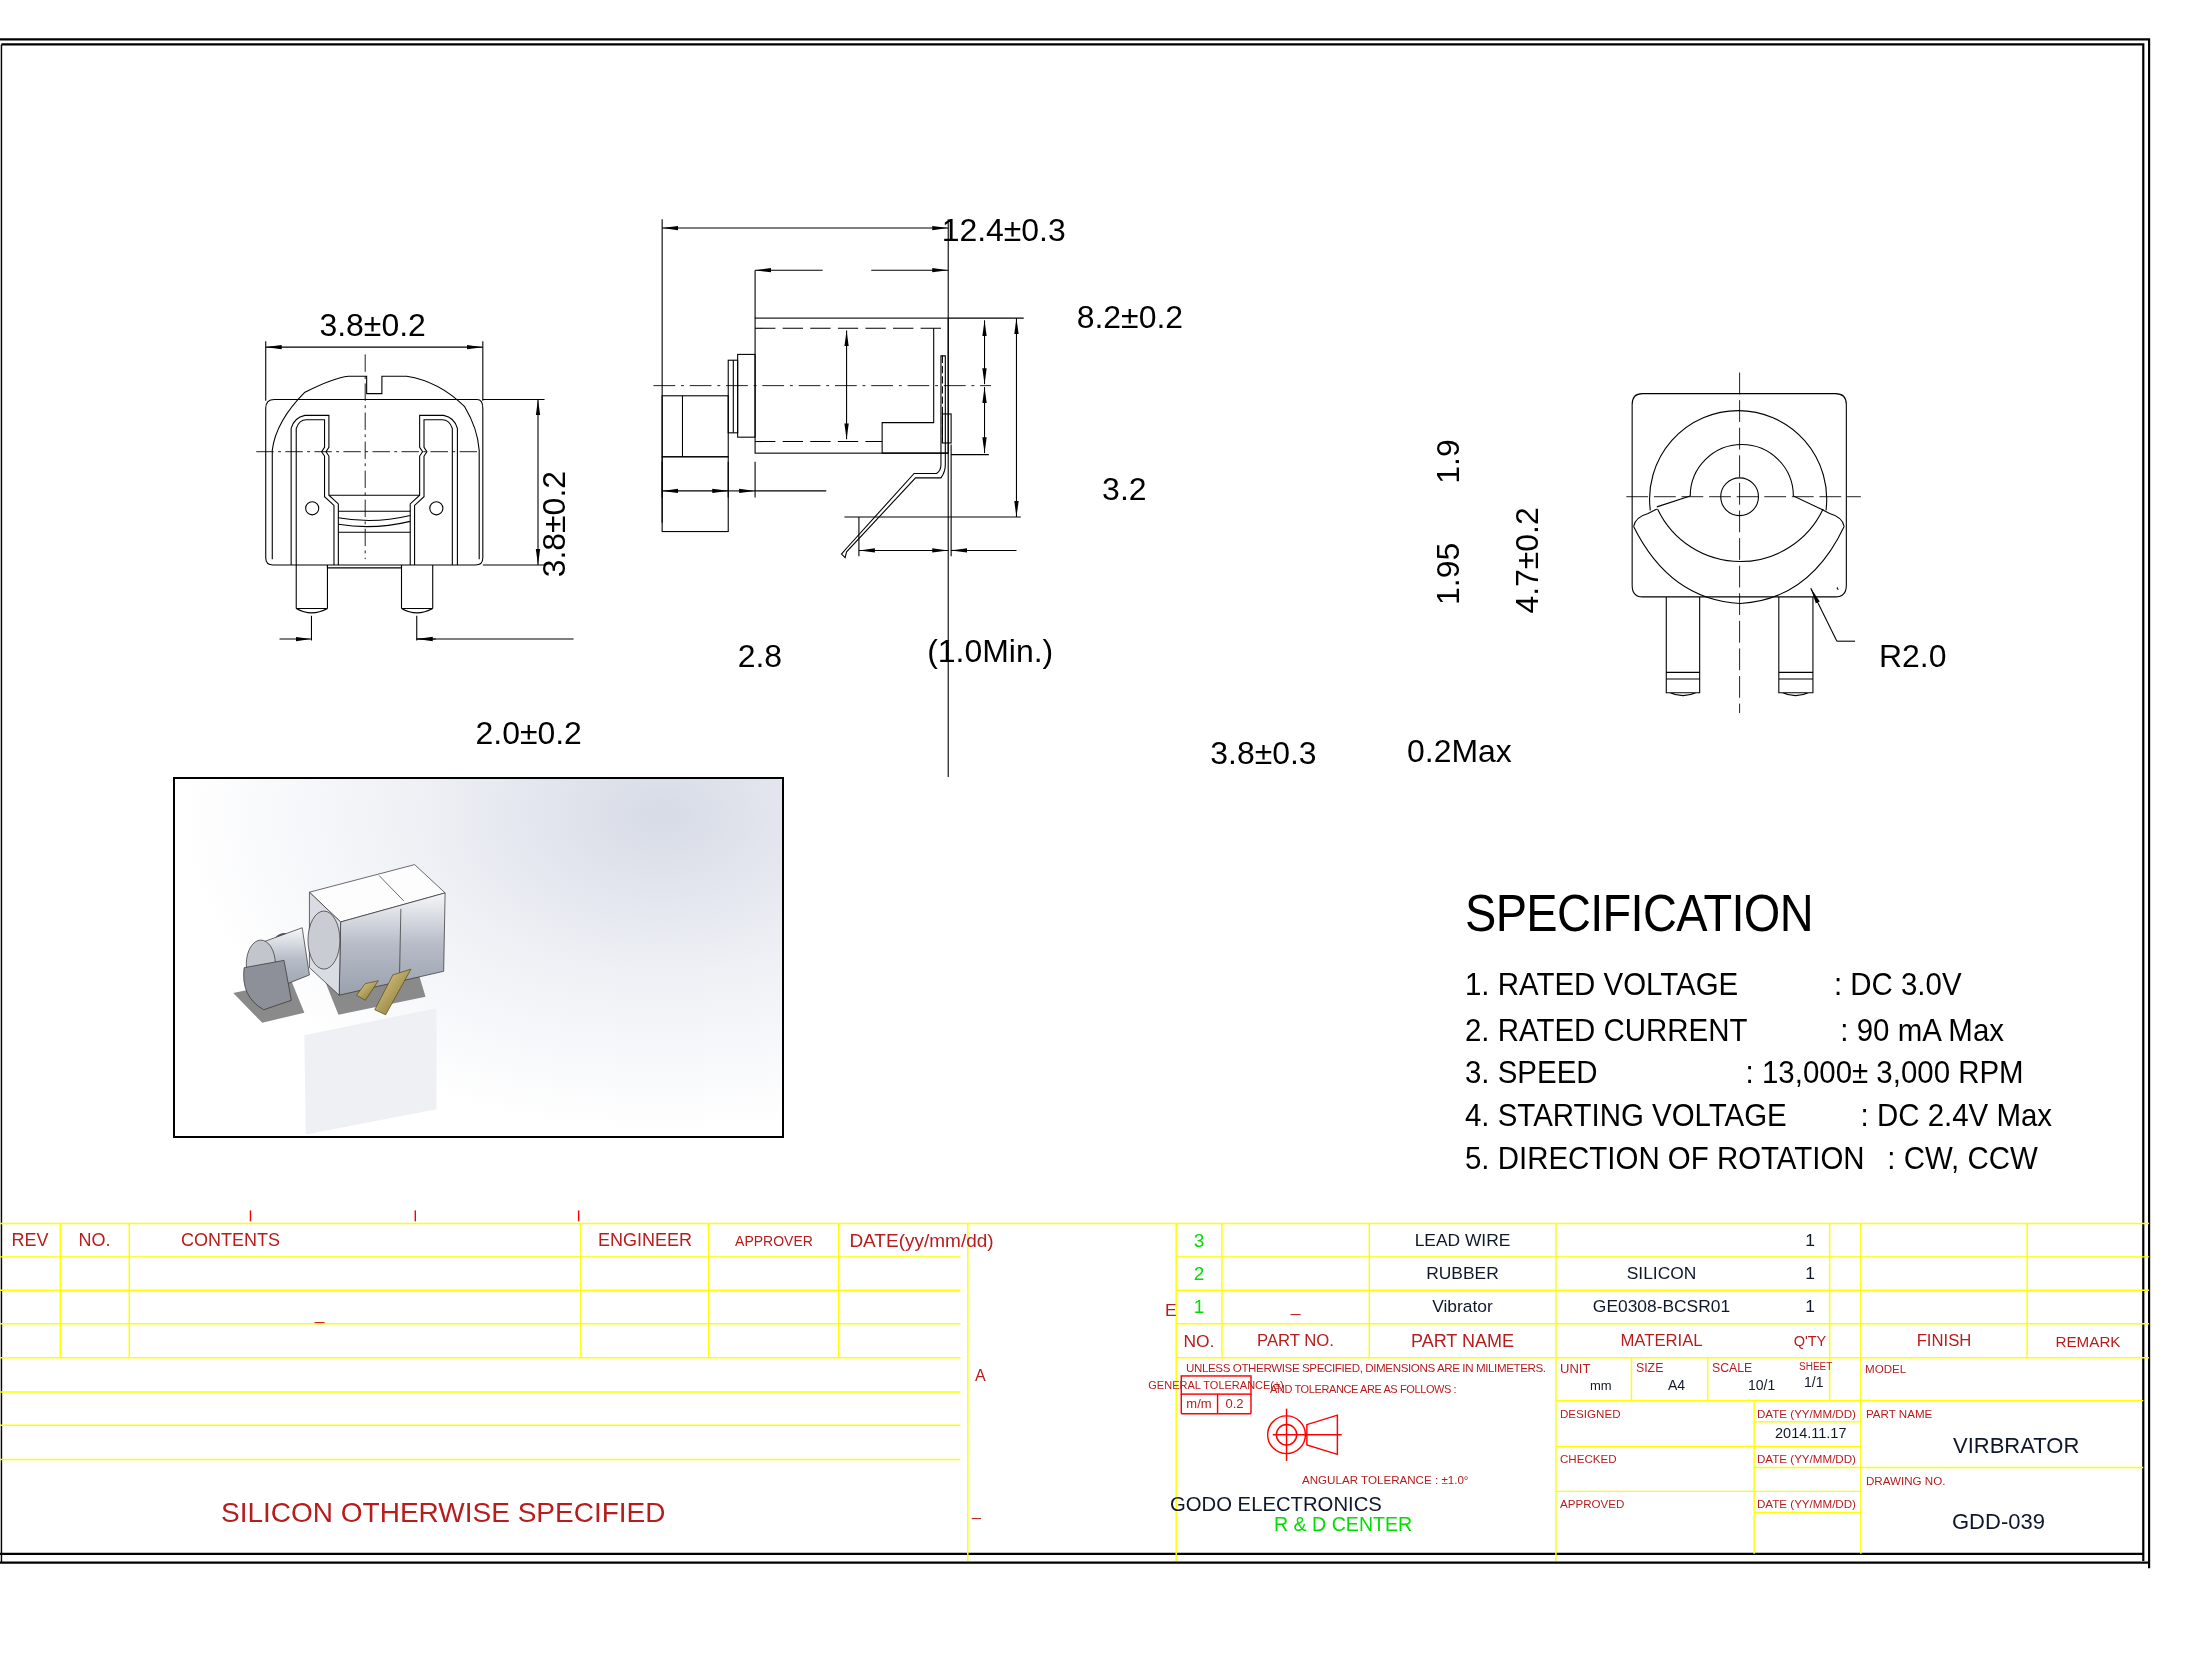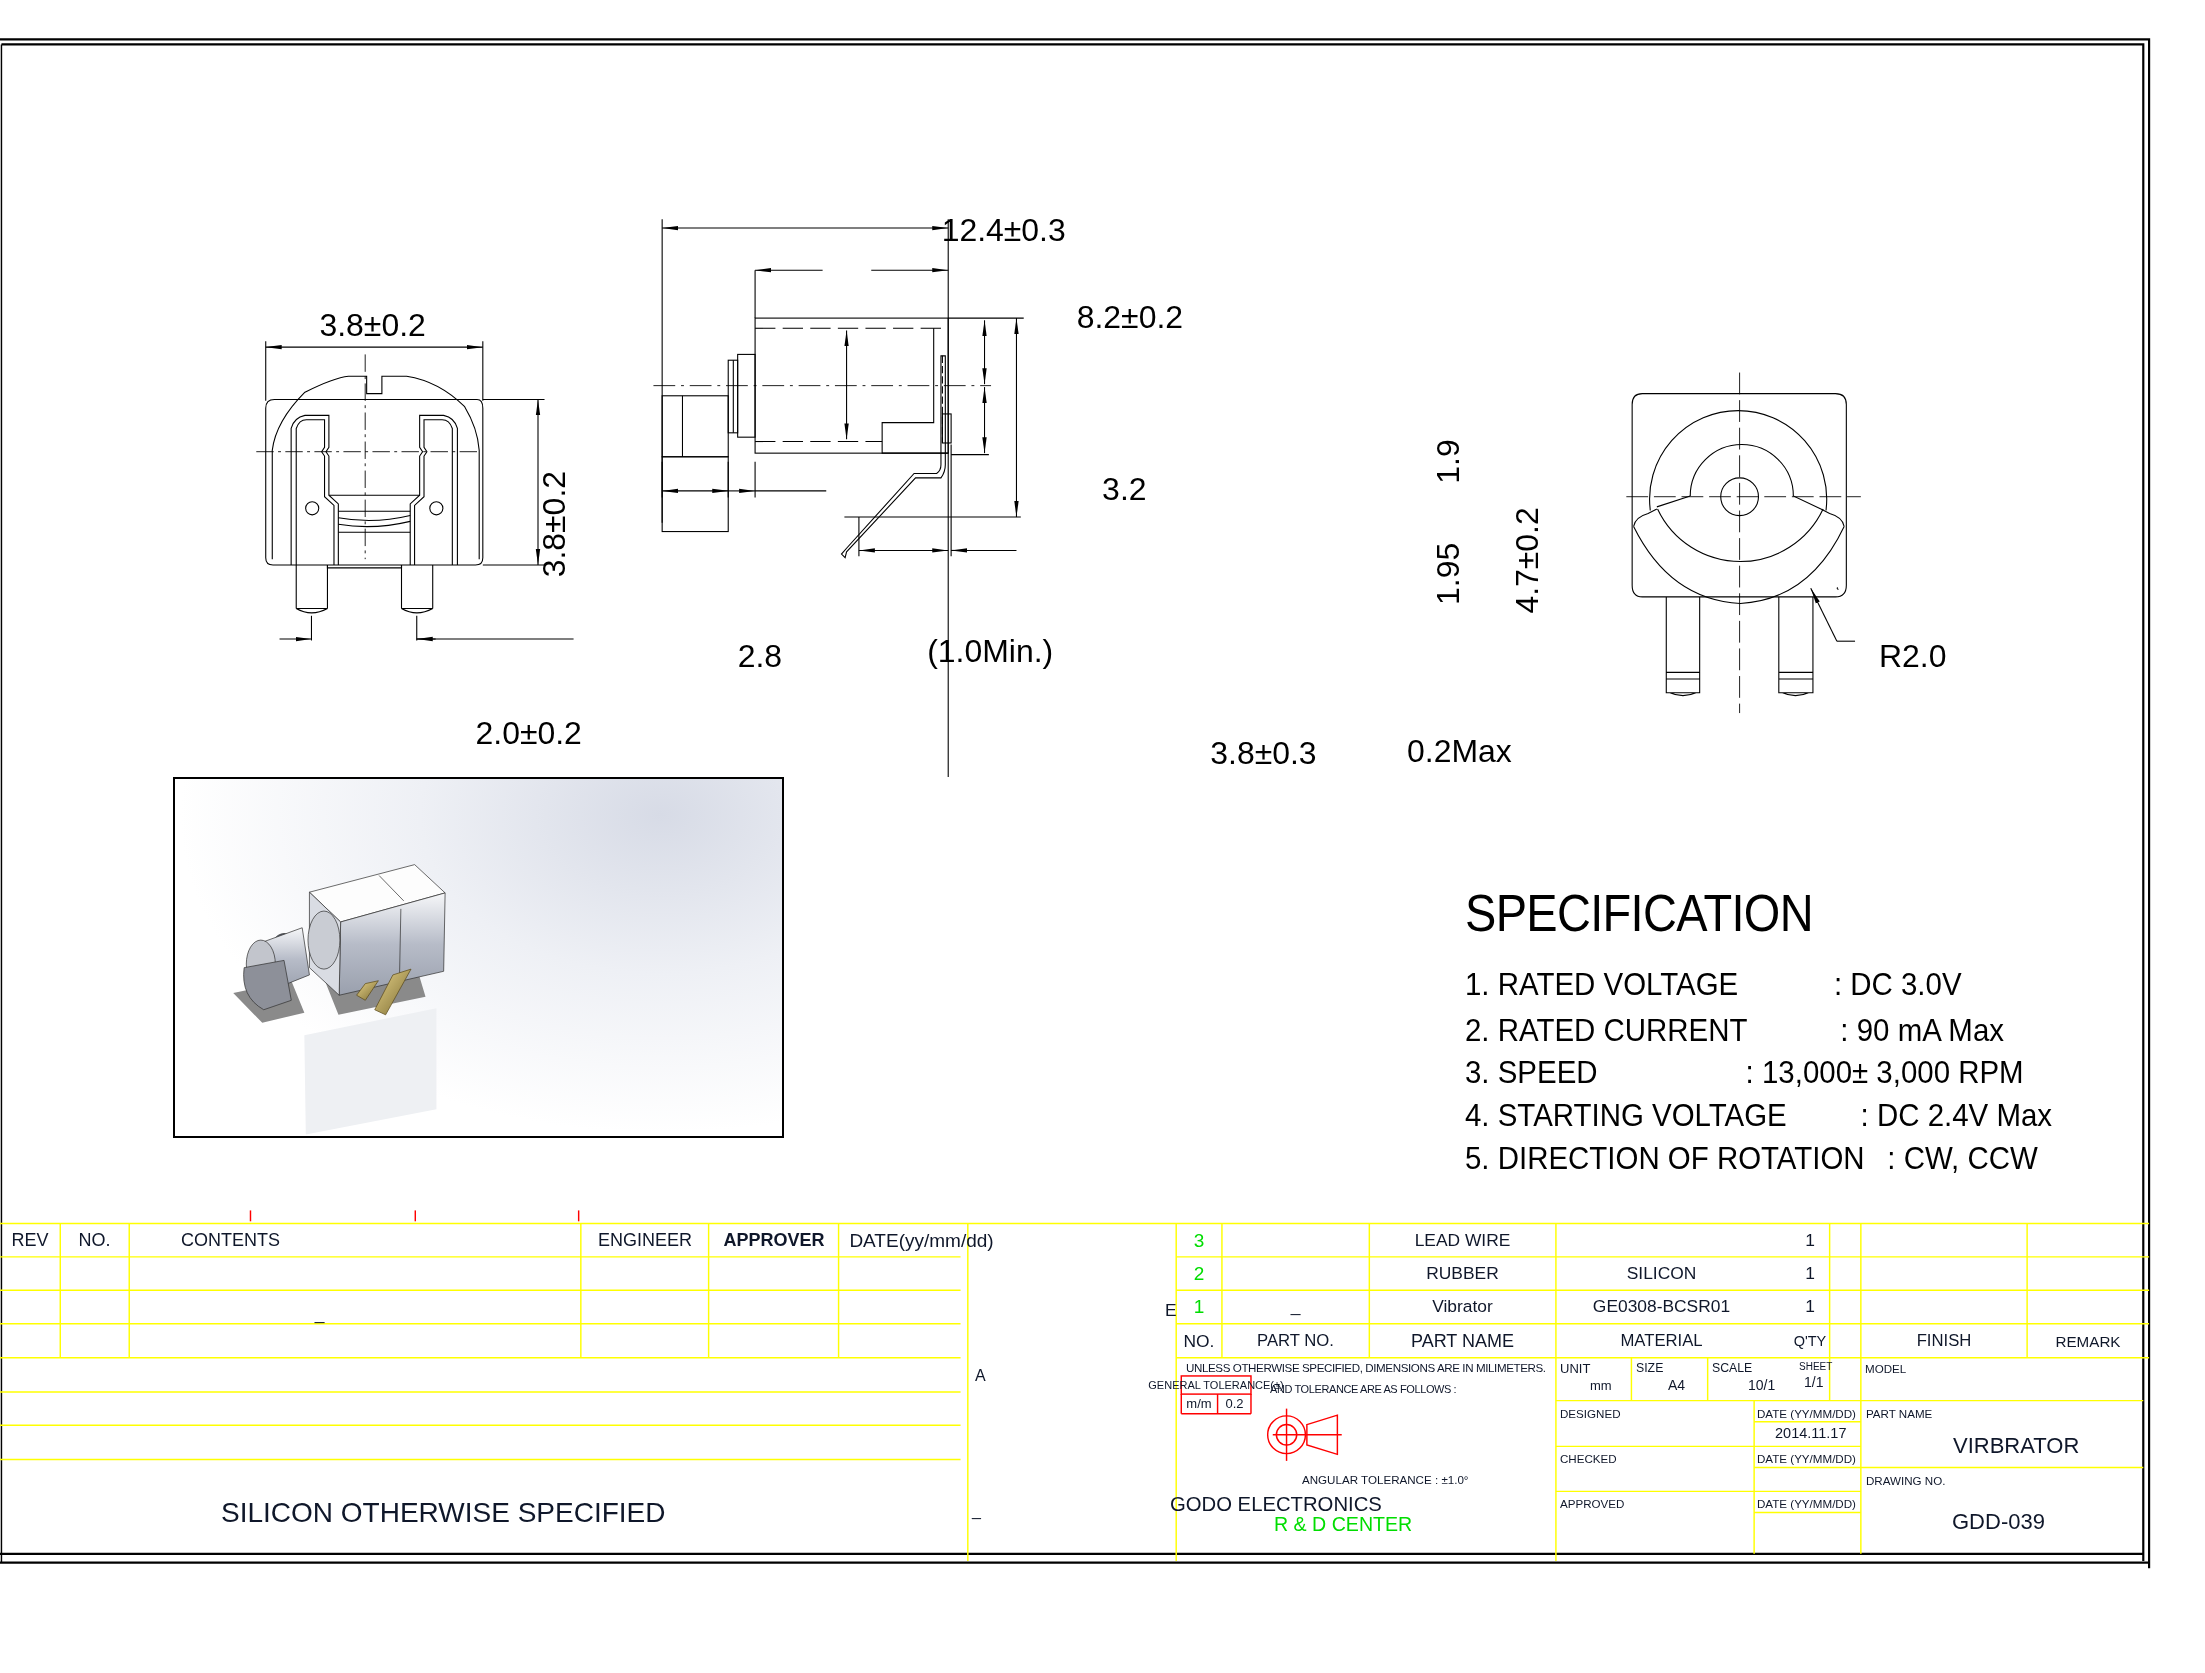--- a/index.html
+++ b/index.html
@@ -3,21 +3,21 @@
 <meta charset="utf-8">
 <style>
   html,body{margin:0;padding:0;background:#fff;}
   body{width:2205px;height:1673px;position:relative;overflow:hidden;font-family:"Liberation Sans",sans-serif;}
   svg.draw{position:absolute;left:0;top:0;}
   .dim{font-family:"Liberation Sans",sans-serif;font-size:44px;fill:#000;}
   .spec-title{position:absolute;left:1465px;top:884px;font-size:51px;color:#000;font-family:"Liberation Sans",sans-serif;letter-spacing:-0.7px;transform:scaleX(0.92);transform-origin:left top;}
   .spec-row{position:absolute;left:1465px;font-size:32px;color:#000;white-space:nowrap;transform:scaleX(0.92);transform-origin:left top;}
   .spec-row .val{position:absolute;white-space:nowrap;}
   .cell{position:absolute;display:flex;align-items:center;justify-content:center;font-size:19px;white-space:nowrap;}
-  .red{color:#0f172a;}
+  .red{color:#b91c1c;}
   .green{color:#00dd00;}
   .blk{color:#0f172a;}
   .small{font-size:12.3px;}
   .lbl{position:absolute;white-space:nowrap;}
   .render{position:absolute;left:173px;top:777px;width:607px;height:357px;border:2.2px solid #000;overflow:hidden;
     background:radial-gradient(ellipse at 80% 10%, #d7dbe6 0%, #eef0f5 35%, #ffffff 70%);}
 </style>
 </head>
 <body>
 
@@ -278,21 +278,21 @@
 <div class="spec-row" style="top:1140px;">
   <span>5. DIRECTION OF ROTATION</span>
   <span class="val" style="left:459px;">:  CW, CCW</span>
 </div>
 
 <div>
   <div class="cell red" style="left:0;top:1224px;width:60px;height:33px;font-size:18px;">REV</div>
   <div class="cell red" style="left:60px;top:1224px;width:69px;height:33px;font-size:18px;">NO.</div>
   <div class="cell red" style="left:129px;top:1224px;width:203px;height:33px;font-size:18px;">CONTENTS</div>
   <div class="cell red" style="left:581px;top:1224px;width:128px;height:33px;font-size:18px;">ENGINEER</div>
-  <div class="cell red" style="left:709px;top:1224px;width:130px;height:33px;font-size:18px;font-weight:bold;">APPROVER</div>
+  <div class="cell red" style="left:709px;top:1224px;width:130px;height:33px;font-size:14px;">APPROVER</div>
   <div class="cell red" style="left:839px;top:1224px;width:129px;height:33px;font-size:19px;padding-left:18px;">DATE(yy/mm/dd)</div>
   <div class="cell red" style="left:305px;top:1300px;width:29px;height:29px;font-size:17.4px;">_</div>
   <div class="lbl red" style="left:221px;top:1497px;font-size:28px;">SILICON OTHERWISE SPECIFIED</div>
   <div class="lbl red" style="left:975px;top:1367px;font-size:16px;">A</div>
   <div class="lbl red" style="left:972px;top:1502px;font-size:16px;">_</div>
   <div class="lbl red" style="left:1165px;top:1300px;font-size:17.4px;">E</div>
 </div>
 
 <div>
 

